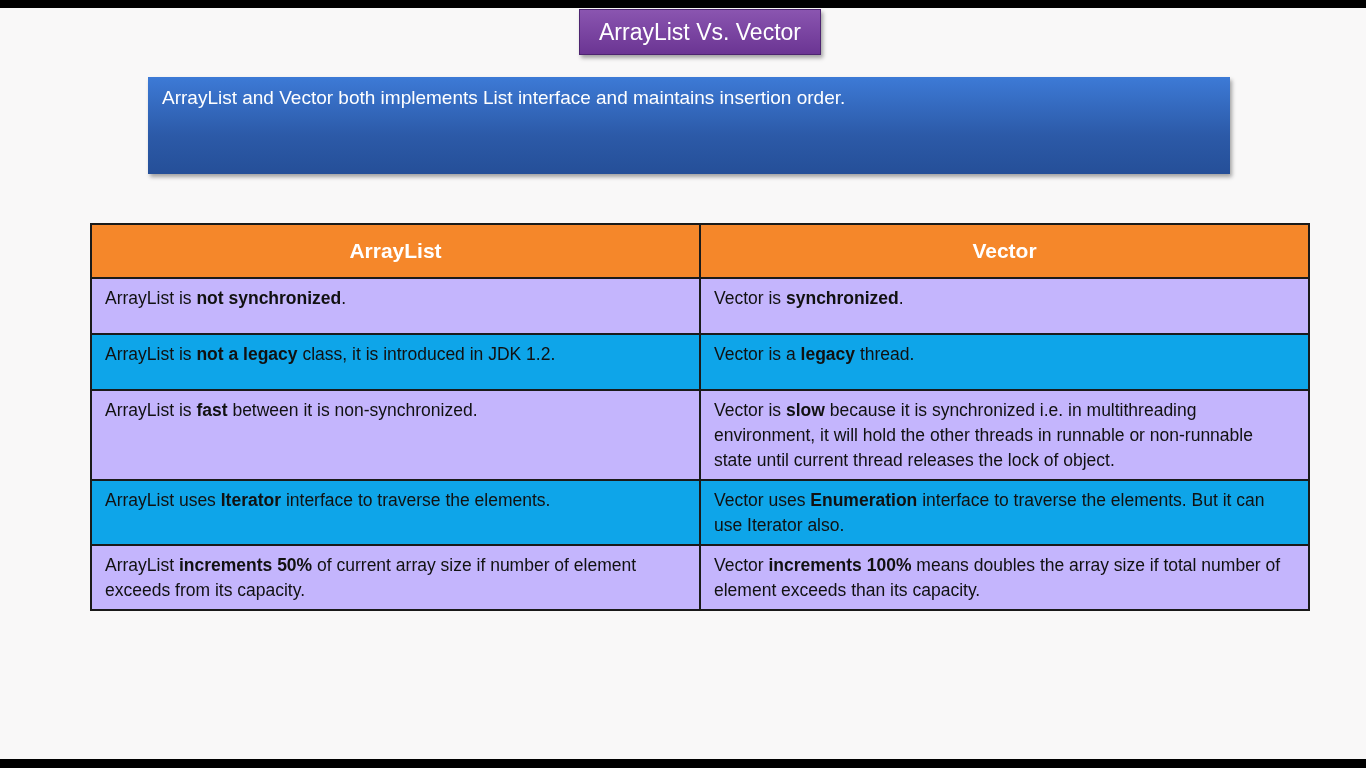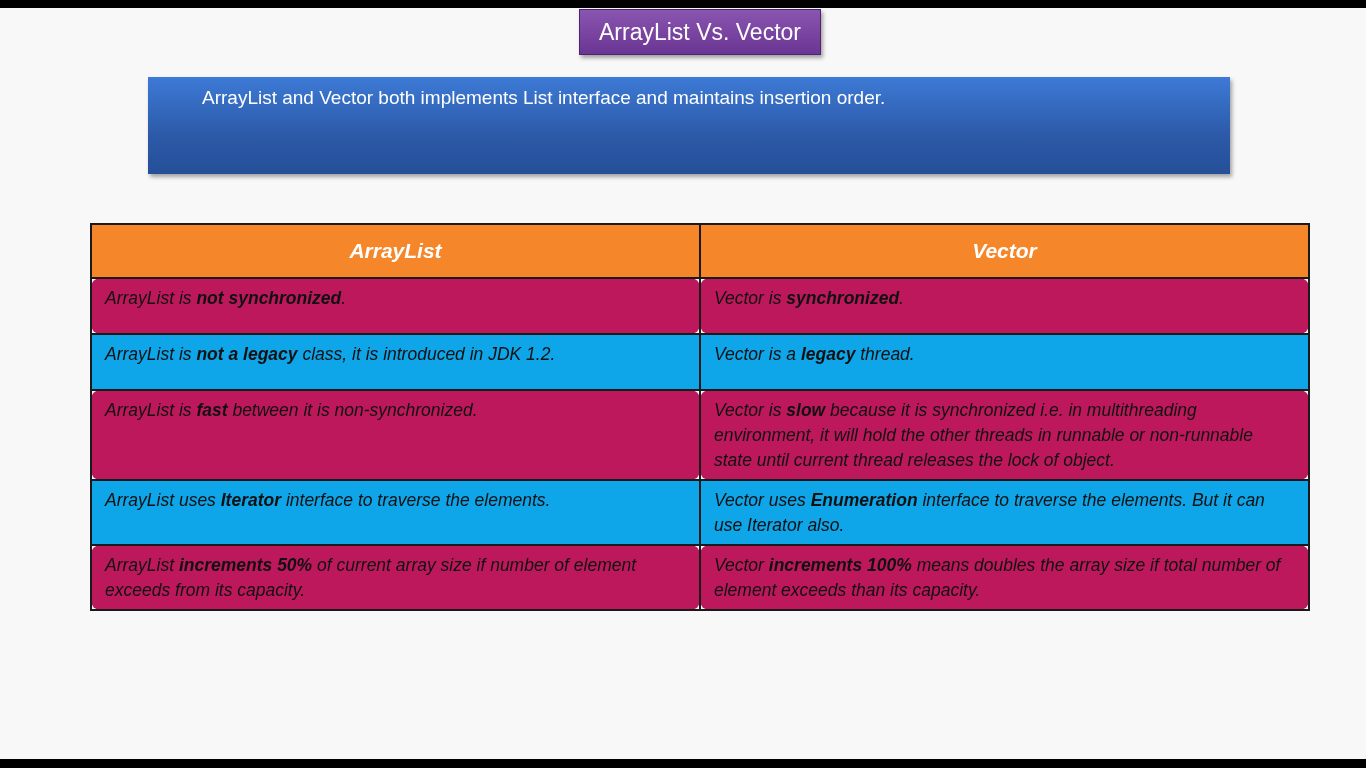--- a/index.html
+++ b/index.html
@@ -10,27 +10,27 @@
     background:linear-gradient(#8a55b0,#6b3593); border:1px solid #4d2470;
     box-shadow:2px 3px 4px rgba(0,0,0,0.35);
     color:#fff; font-size:23px; text-align:center; line-height:44px;
   }
   .banner {
     position:absolute; left:148px; top:69px; width:1082px; height:97px;
     background:linear-gradient(#3d7ad6,#2c5aa8 60%,#254f98);
     box-shadow:2px 3px 4px rgba(0,0,0,0.35);
     color:#fff; font-size:19px;
   }
-  .banner .l1 { position:absolute; left:14px; top:10px;margin-left:40px; }
+  .banner .l1 { position:absolute; left:14px; top:10px; }
   .banner .l2 { position:absolute; left:14px; top:64px; }
   table { position:absolute; left:90px; top:215px; width:1220px; border-collapse:collapse; }
-  th, td { border:2px solid #1a1a1a; vertical-align:top; font-size:17.5px; color:#111;font-style:italic; }
+  th, td { border:2px solid #1a1a1a; vertical-align:top; font-size:17.5px; color:#111; }
   th { background:#f5872a; color:#fff; font-size:21px; height:52px; padding:0; text-align:center; vertical-align:middle; }
   td { padding:7px 13px 6px 13px; line-height:25px; width:50%; }
-  tr.g td { background:#be185d;border-radius:9px; }
+  tr.g td { background:#c4b5fd; }
   tr.w td { background:#0ea5e9; }
   b { font-weight:bold; }
 </style>
 </head>
 <body>
 
 <div class="slide">
   <div class="title">ArrayList Vs. Vector</div>
 
   <div class="banner">

